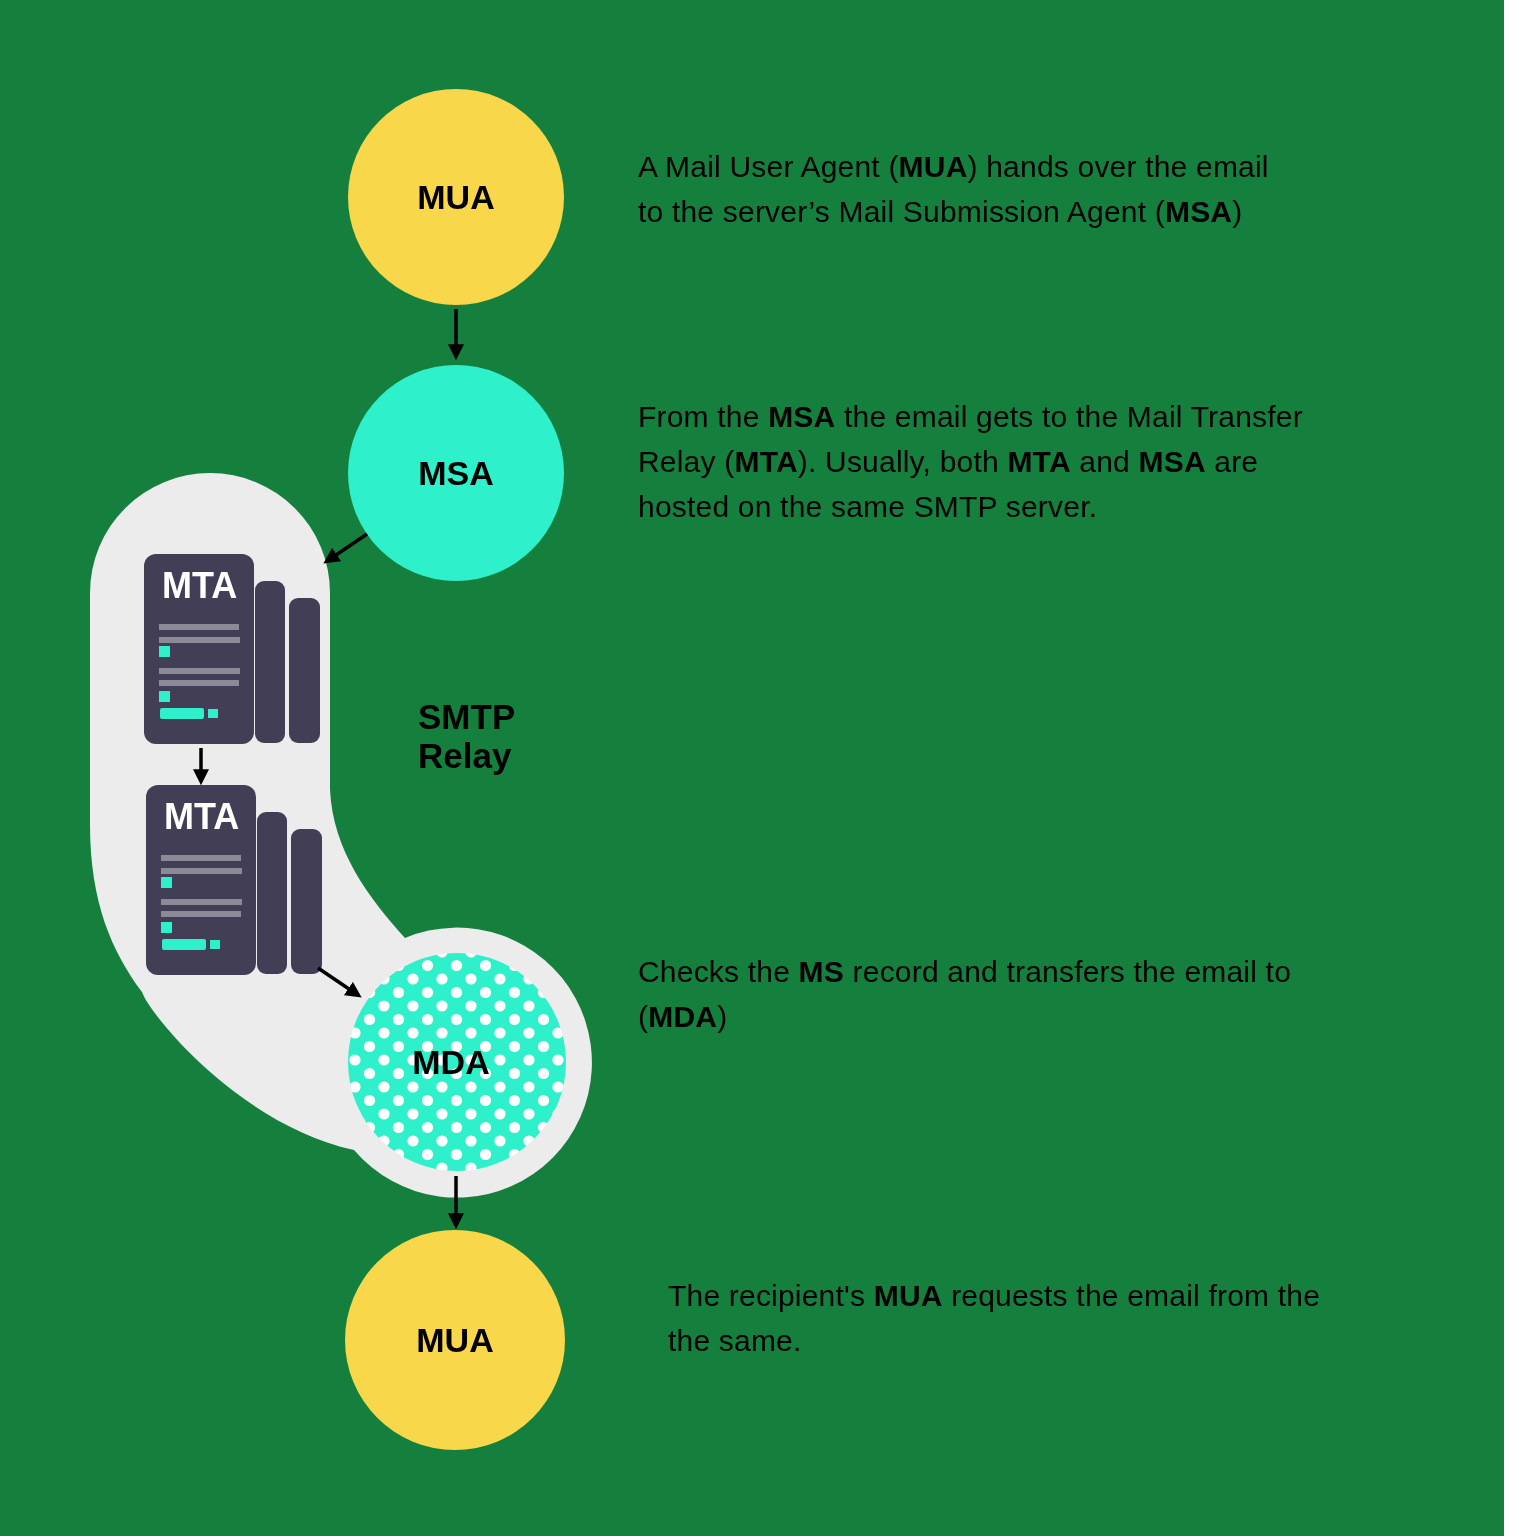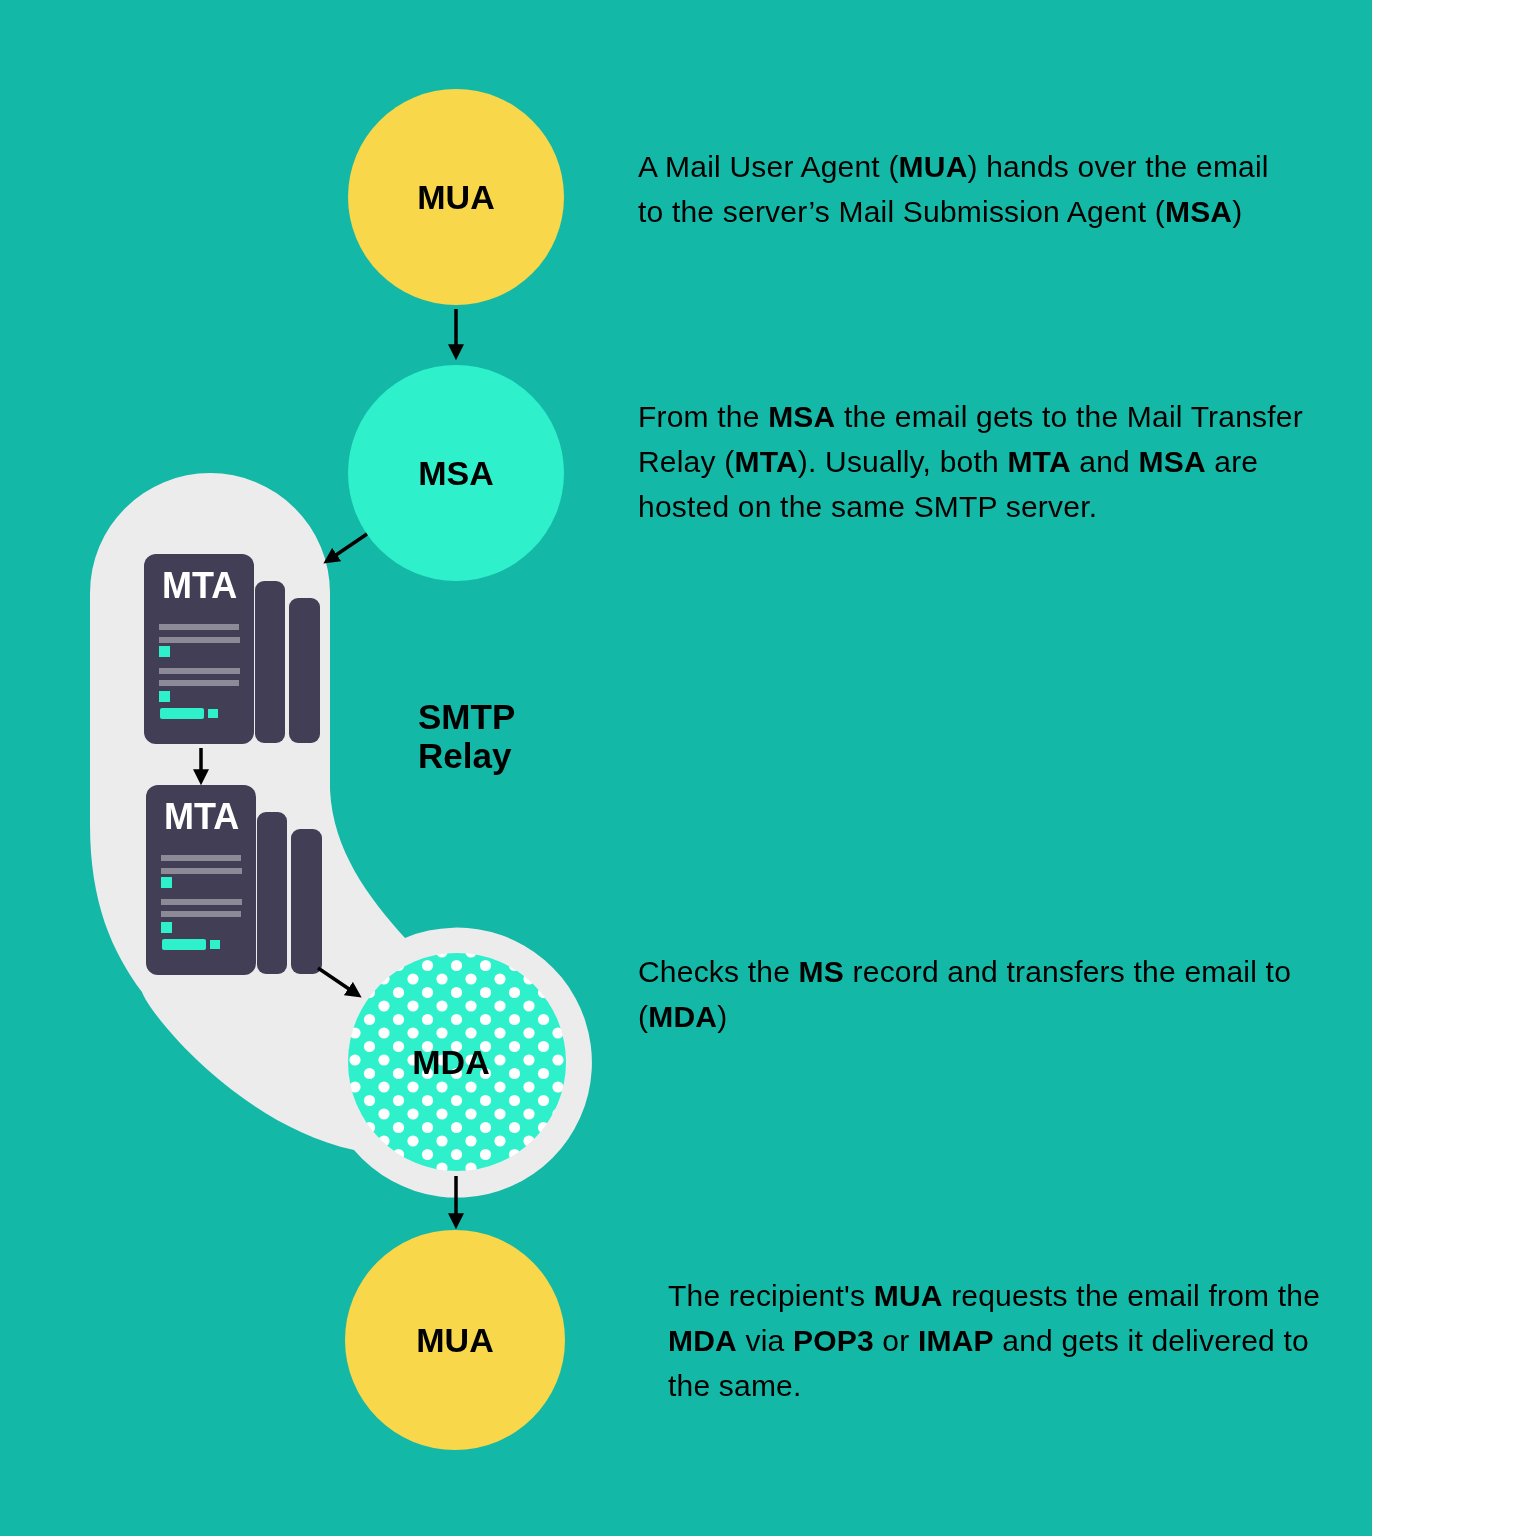--- a/index.html
+++ b/index.html
@@ -1,19 +1,19 @@
 <!DOCTYPE html>
 <html><head>
 <meta charset="utf-8">
 <style>
   html,body{margin:0;padding:0;background:#ffffff;}
   .stage{
     position:relative;
-    width:1372px;height:1536px;
-    background:#14b8a6;
+    width:1504px;height:1536px;
+    background:#15803d;
     font-family:"Liberation Sans", sans-serif;
     overflow:hidden;
   }
   .stage svg{position:absolute;left:0;top:0;}
   .annotation{
     position:absolute;
     font-size:30px;
     line-height:45px;
     color:#000000;
     white-space:nowrap;
@@ -100,17 +100,16 @@
       <div><span>From the </span><b>MSA</b><span> the email gets to the Mail Transfer</span></div>
       <div><span>Relay (</span><b>MTA</b><span>). Usually, both </span><b>MTA</b><span> and </span><b>MSA</b><span> are</span></div>
       <div><span>hosted on the same SMTP server.</span></div>
     </div>
   <div class="annotation" style="left:638px;top:949px">
       <div><span>Checks the </span><b>MS</b><span> record and transfers the email to</span></div>
       <div><span>(</span><b>MDA</b><span>)</span></div>
     </div>
   <div class="annotation" style="left:668px;top:1273px">
       <div><span>The recipient's </span><b>MUA</b><span> requests the email from the</span></div>
-      <div><b>MDA</b><span> via </span><b>POP3</b><span> or </span><b>IMAP</b><span> and gets it delivered to</span></div>
       <div><span>the same.</span></div>
     </div>
 
 </div>
 
 </body></html>

